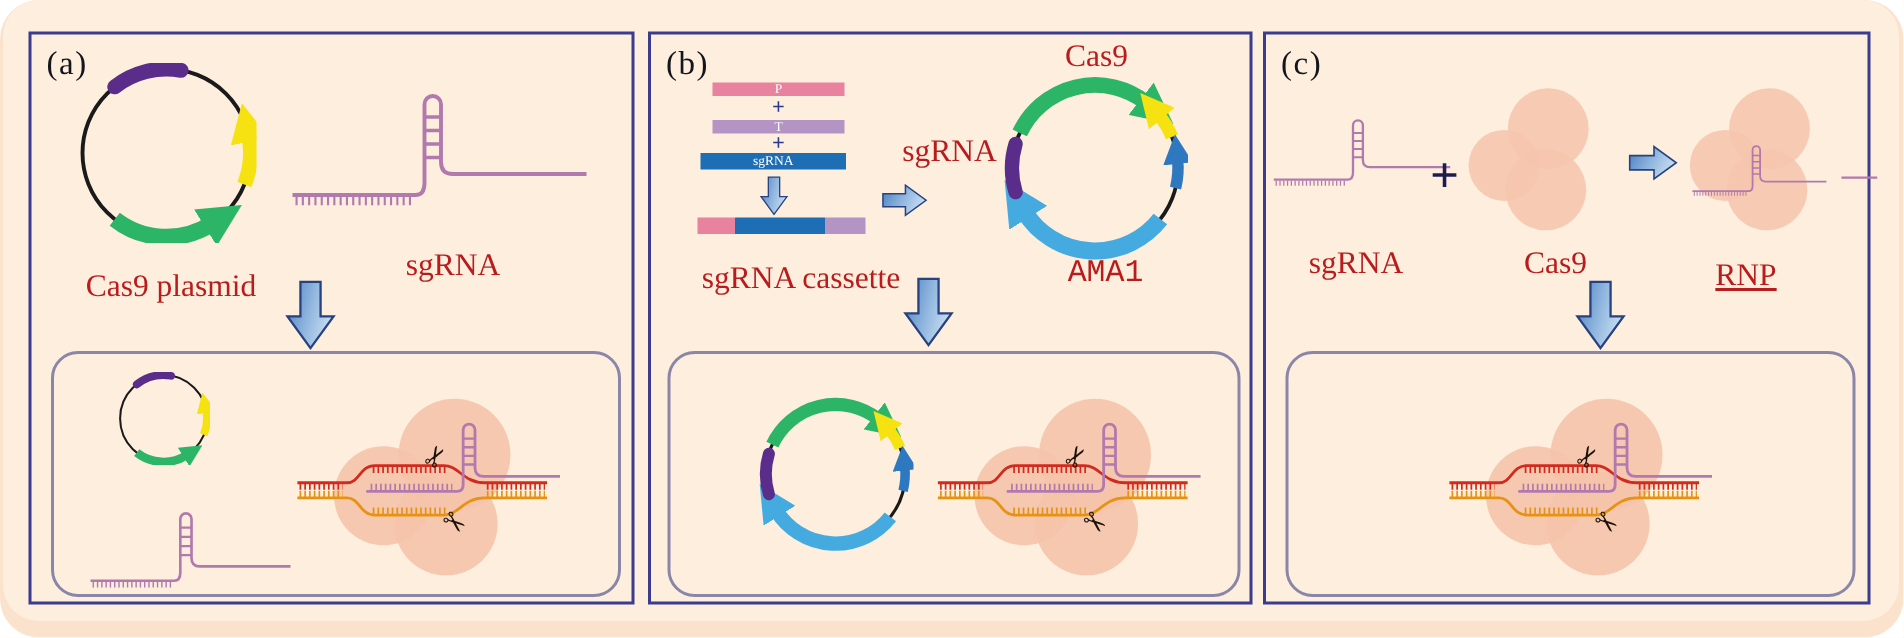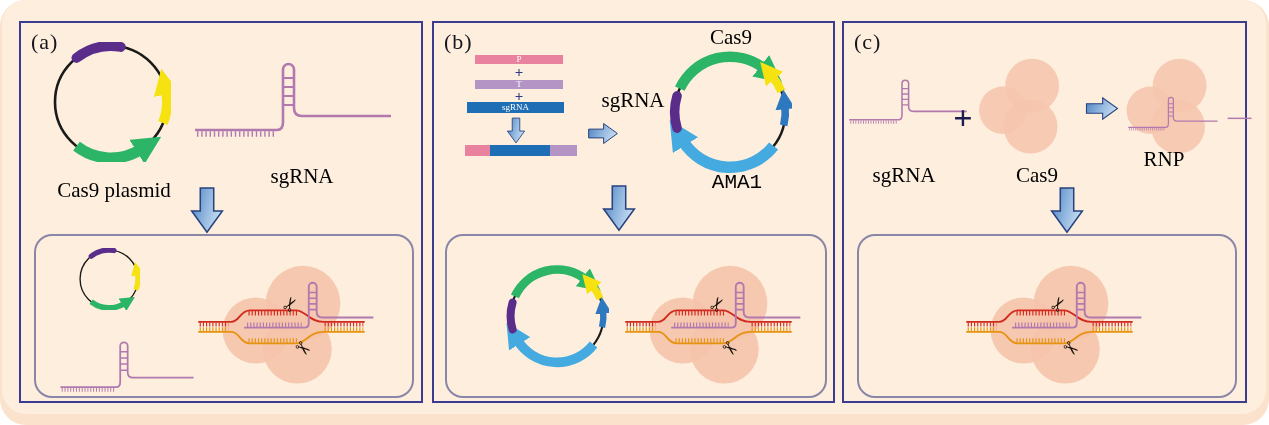--- a/index.html
+++ b/index.html
@@ -5,21 +5,21 @@
   html,body{margin:0;padding:0;background:#ffffff;}
   .stage{position:relative;width:1269px;height:425px;background:#ffffff;overflow:hidden;
          font-family:"Liberation Serif", serif;}
   .bg-outer{position:absolute;left:0;top:0;width:1269px;height:425px;background:#fbe2cd;border-radius:26px;}
   .bg-inner{position:absolute;left:2px;top:0;width:1264px;height:414px;background:#fdeedd;border-radius:24px;}
   .panel{position:absolute;top:21px;height:378px;border:2px solid #3b3b8f;background:transparent;}
   .panel-a{left:19px;width:400px;}
   .panel-b{left:432px;width:399px;}
   .panel-c{left:842px;width:401px;}
   .ptag{position:absolute;font-size:22px;color:#15151d;letter-spacing:1px;}
-  .lbl{position:absolute;font-size:21px;color:#000000;white-space:nowrap;transform:translateX(-50%);}
+  .lbl{position:absolute;font-size:21px;color:#b91c1c;white-space:nowrap;transform:translateX(-50%);}
   .cellbox{position:absolute;left:13px;top:211px;width:376px;height:160px;border:2.5px solid #8a86a8;border-radius:18px;}
   .abs{position:absolute;}
   .bar{position:absolute;display:flex;align-items:center;justify-content:center;
        color:#fdfdfd;font-size:9px;line-height:1;font-family:"Liberation Serif",serif;}
   .plus-sm{position:absolute;transform:translateX(-50%);color:#2b3a8c;font-size:15px;font-weight:bold;line-height:1;}
   .plus-lg{position:absolute;transform:translateX(-50%);color:#1c1c4e;font-size:34px;font-weight:bold;line-height:1;}
   .cassette{position:absolute;display:flex;height:11px;}
   svg{display:block;overflow:visible;}
 </style>
 </head>
@@ -165,20 +165,21 @@
 
     <svg class="abs" style="left:70px;top:94px;" width="24" height="27">
         <use href="#arrowDownSym"></use>
       </svg>
 
     <div class="cassette" style="left:31px;top:122px;">
       <span style="width:25px;background:#e8829e;"></span>
       <span style="width:60px;background:#1e6eb5;"></span>
       <span style="width:27px;background:#b394c4;"></span>
     </div>
+    <div class="lbl" style="left:100px;top:150px;">sgRNA cassette</div>
 
     <svg class="abs" style="left:153px;top:98px;" width="32" height="25">
         <use href="#arrowRightSym"></use>
       </svg>
 
     <div class="lbl" style="left:199px;top:65px;">sgRNA</div>
     <div class="lbl" style="left:297px;top:2px;">Cas9</div>
     <div class="lbl" style="left:303px;top:148px;font-family:Liberation Mono, monospace;">AMA1</div>
 
     <svg class="abs" style="left:234px;top:27px;" width="124" height="124">
@@ -215,21 +216,21 @@
     <svg class="abs" style="left:240px;top:72px;" width="36" height="27">
         <use href="#arrowRightSym"></use>
       </svg>
 
     <svg class="abs" style="left:260px;top:35px;" width="148" height="98">
         <use href="#rnpSym"></use>
       </svg>
 
     <div class="lbl" style="left:60px;top:140px;">sgRNA</div>
     <div class="lbl" style="left:193px;top:140px;">Cas9</div>
-    <div class="lbl" style="left:320px;top:124px;">RNP</div>
+    <div class="lbl" style="left:320px;top:148px;text-decoration:underline;">RNP</div>
 
     <svg class="abs" style="left:203px;top:163px;" width="40" height="48">
         <use href="#arrowDownSym"></use>
       </svg>
 
     <div class="cellbox">
       <svg class="abs" style="left:97px;top:27px;" width="187" height="122">
           <use href="#complexSym"></use>
         </svg>
     </div>

